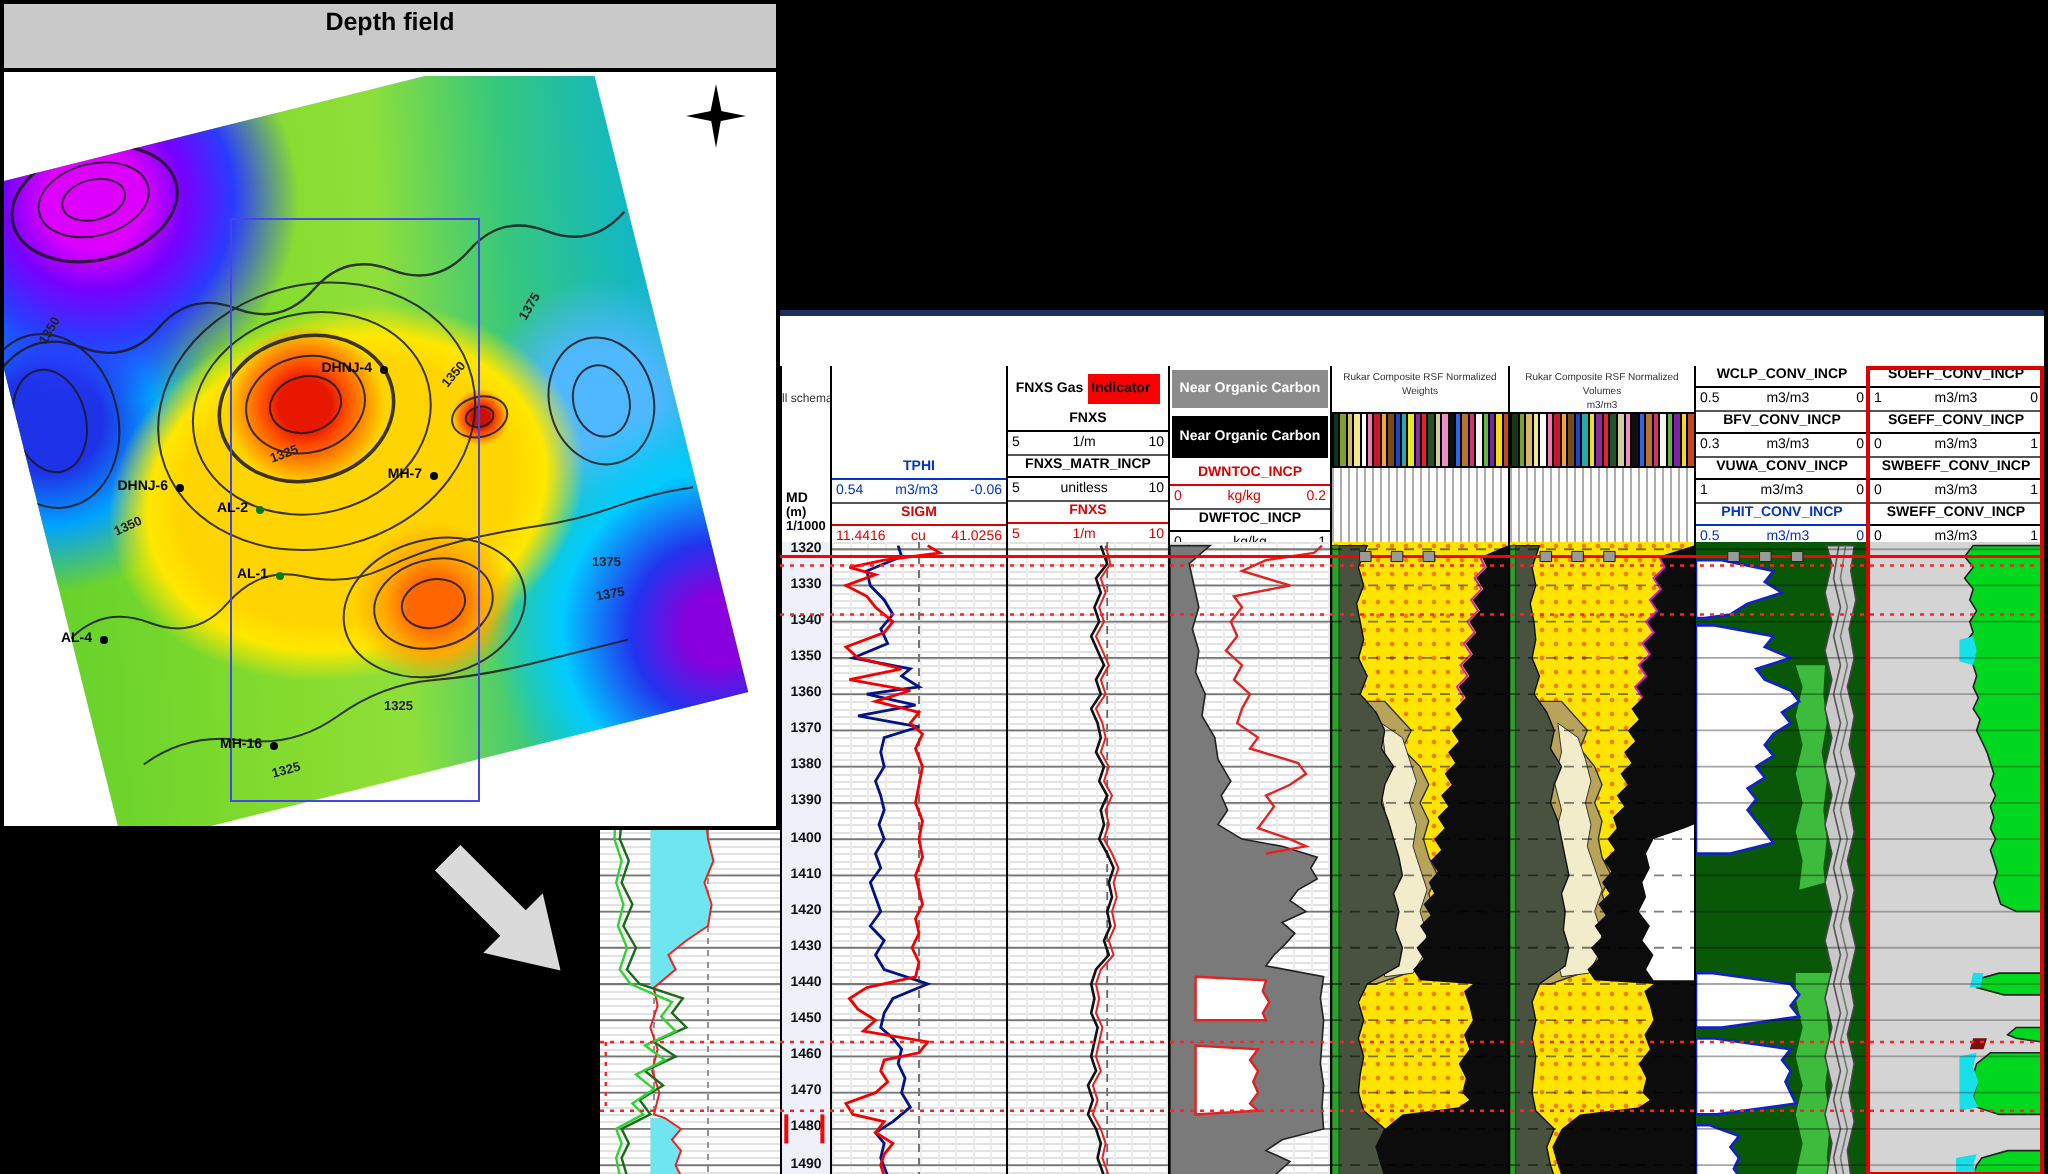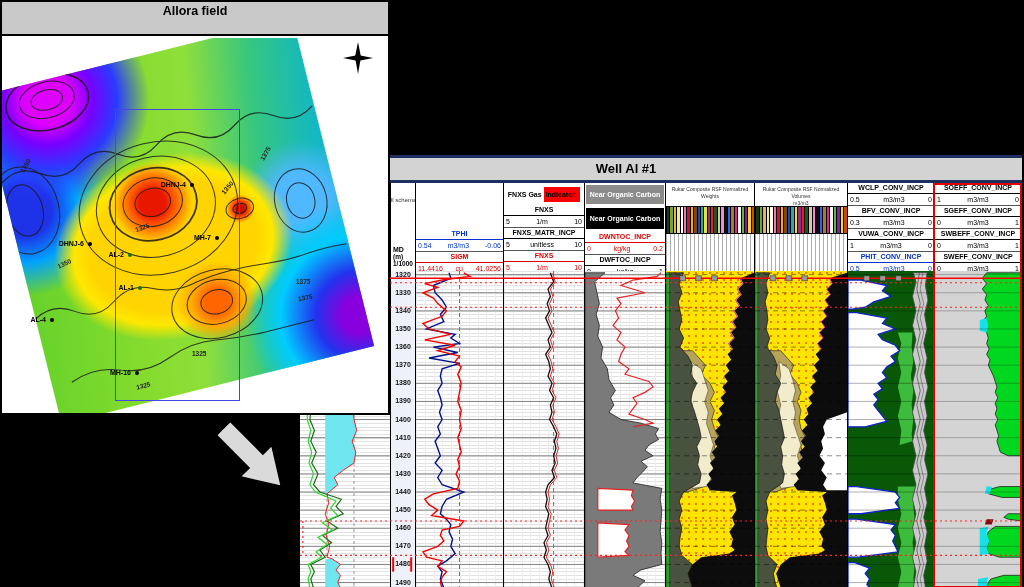--- a/index.html
+++ b/index.html
@@ -77,23 +77,20 @@
   #arrow{position:absolute;left:212px;top:432px;width:80px;height:50px;background:#dadada;z-index:5;
          transform:rotate(45deg);
          clip-path:polygon(0 32%,58% 32%,58% 8%,100% 50%,58% 92%,58% 68%,0 68%);}
 </style>
 </head>
 <body>
 
 <div id="stage">
 
   <div id="panel">
-    <div id="ltitle">
-      <span>Well Al #1</span>
-    </div>
 
     <div id="lheader">
 
       <div class="hcol" style="left:0;width:90px;border-left:none;"></div>
 
       <div class="hcol" style="left:90px;width:25px;">
         <div style="font-size:6px;color:#333;margin-top:14px;white-space:nowrap;">ll schemati</div>
         <div style="position:absolute;bottom:4px;left:0;width:100%;text-align:left;padding-left:2px;box-sizing:border-box;">
           <div style="font-size:7px;font-weight:bold;">MD</div>
           <div style="font-size:6.5px;font-weight:bold;">(m)</div>
@@ -551,21 +548,21 @@
         <polygon points="80.3,2.599999999999909 81.1,2.599999999999909 81.1,5.400000000000091 80.3,5.400000000000091" fill="#9a9a9a" stroke="#222222" stroke-width="0.5" vector-effect="non-scaling-stroke"></polygon>
         <polygon points="82.5,2.599999999999909 83.3,2.599999999999909 83.3,5.400000000000091 82.5,5.400000000000091" fill="#9a9a9a" stroke="#222222" stroke-width="0.5" vector-effect="non-scaling-stroke"></polygon>
       </svg>
     <div id="soeffbox"></div>
   </div>
 
   <div id="arrow"></div>
 
   <div id="mapbox">
     <div id="mtitle">
-      <div>Allora field</div>
+      <div>Depth field</div>
     </div>
     <div id="maparea">
       <div id="contour">
         <svg width="322" height="338" style="position:absolute;left:0;top:0;">
           <g fill="none" stroke="#1a1a1a" stroke-width="1" opacity="0.85">
             <ellipse cx="142" cy="145" rx="18" ry="14"></ellipse>
             <ellipse cx="142" cy="145" rx="30" ry="24"></ellipse>
             <ellipse cx="142" cy="147" rx="44" ry="36" stroke-width="1.8"></ellipse>
             <ellipse cx="144" cy="150" rx="60" ry="50"></ellipse>
             <ellipse cx="146" cy="152" rx="80" ry="66"></ellipse>

